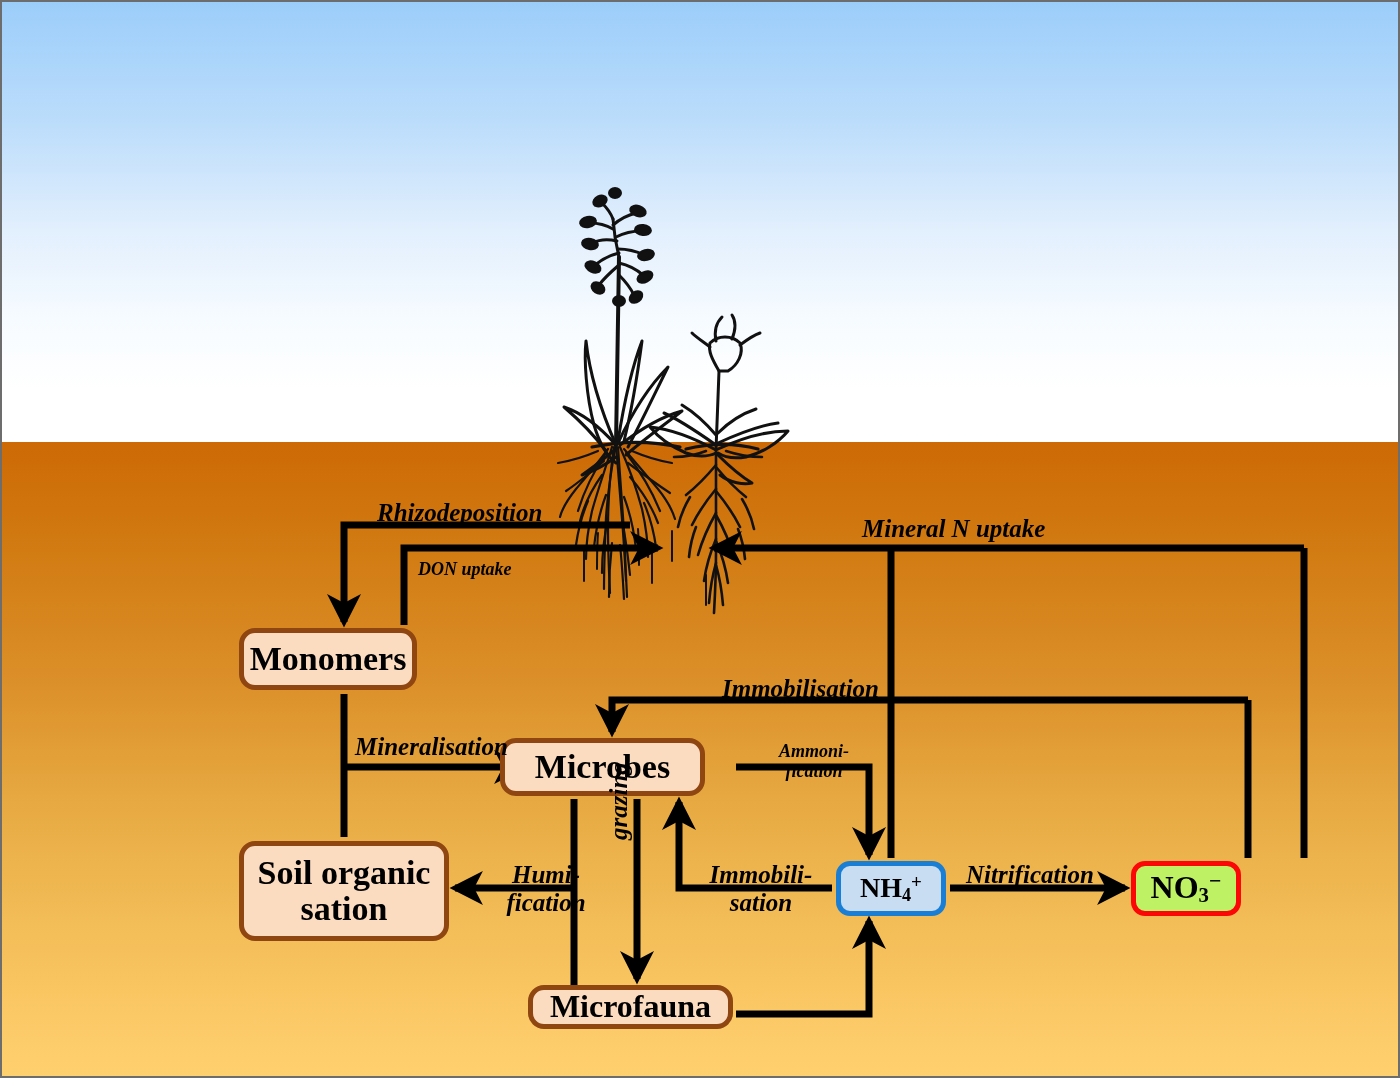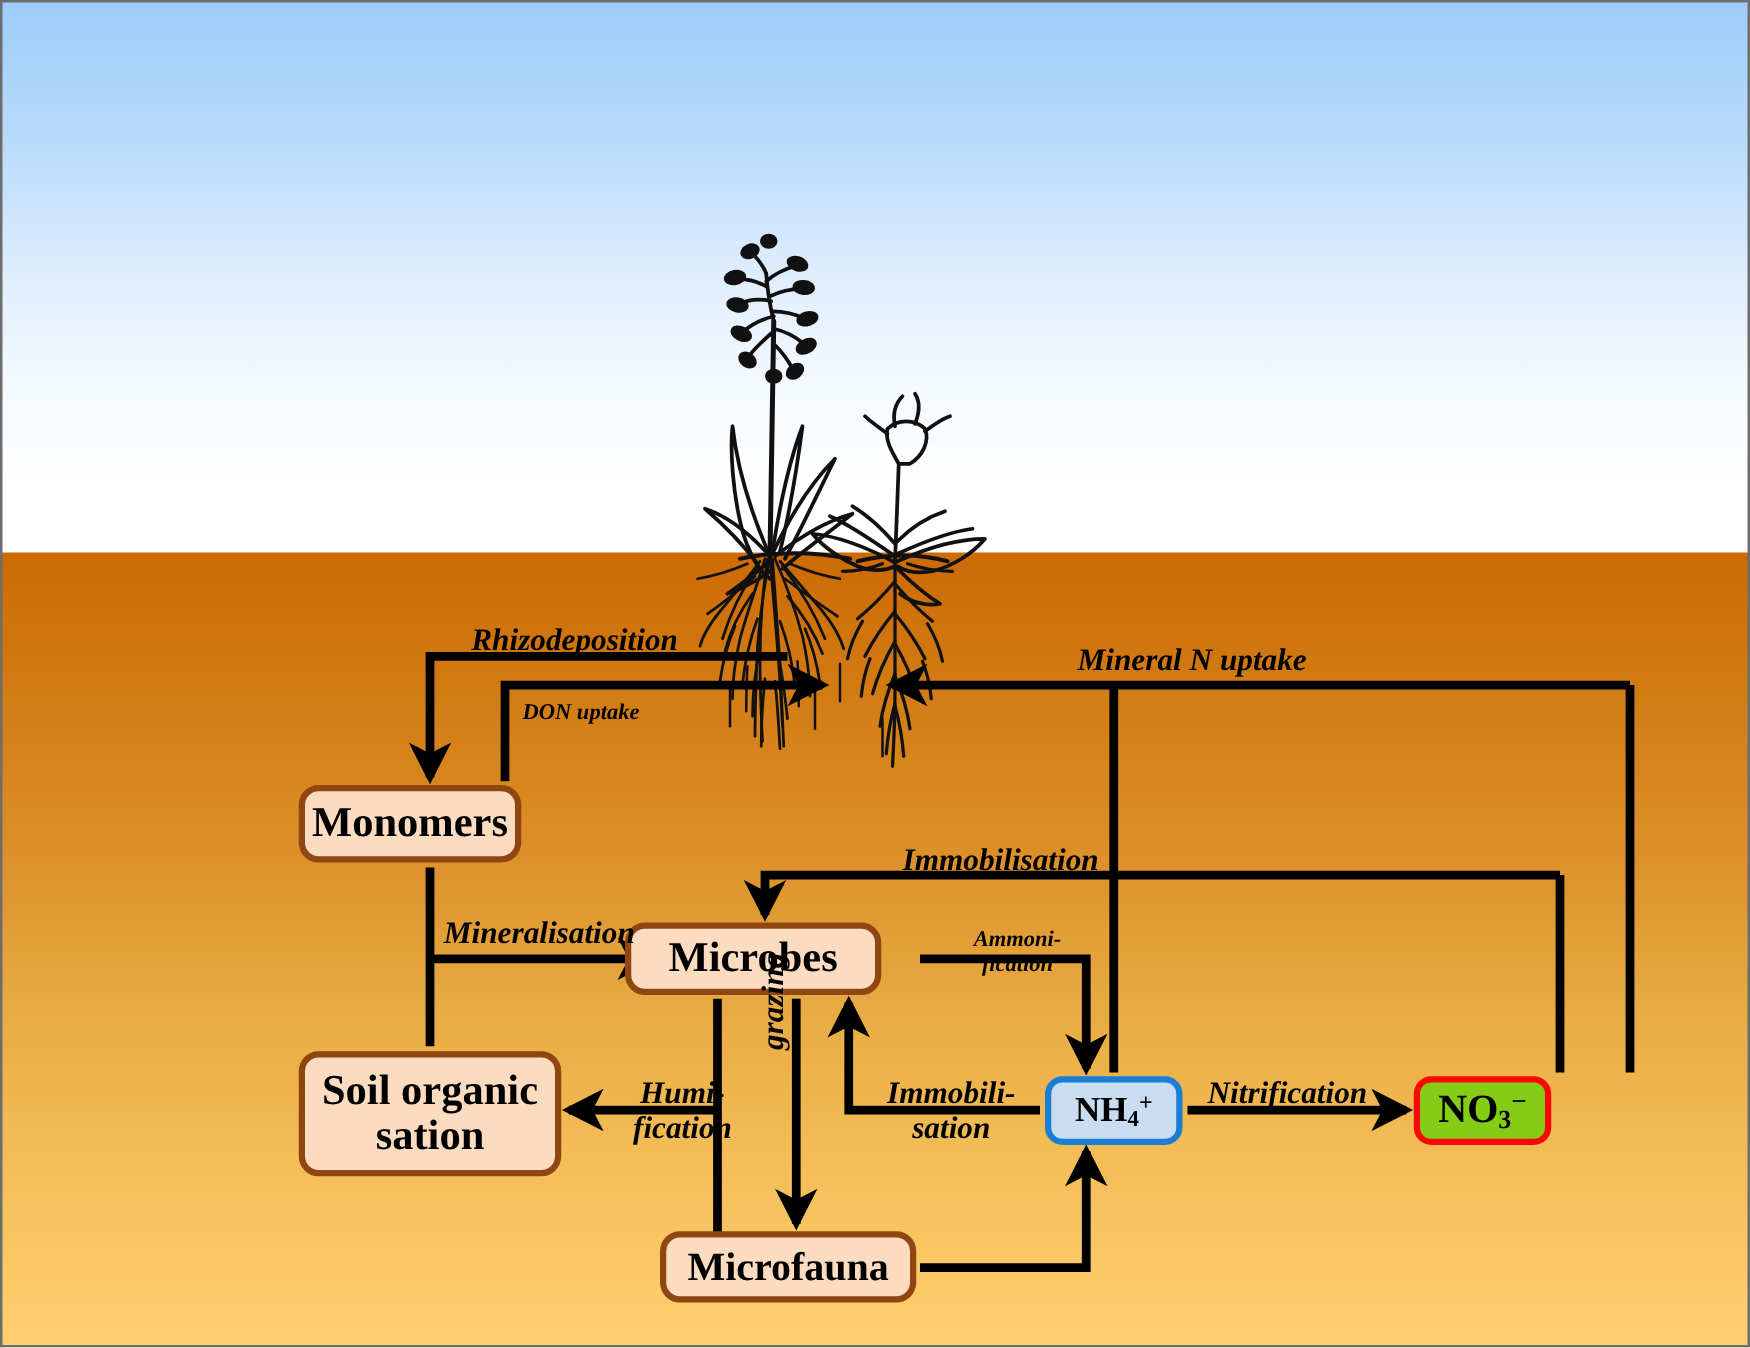--- a/index.html
+++ b/index.html
@@ -60,28 +60,28 @@
     background: #fbdcc0;
     border: 5px solid #8f4611;
     border-radius: 16px;
   }
   .node.ammonium {
     background: #c8dcf2;
     border: 5px solid #1a7fd4;
     border-radius: 14px;
   }
   .node.nitrate {
-    background: #84cc16;
+    background: #bef264;
     border: 5px solid #fc0707;
     border-radius: 14px;
   }
   #node-monomers   { left: 239px; top: 628px; width: 178px;  height: 62px;  font-size: 34px; }
   #node-som        { left: 239px; top: 841px; width: 210px;  height: 100px; font-size: 34px; }
   #node-microbes   { left: 500px; top: 738px; width: 205px;  height: 58px;  font-size: 34px; }
-  #node-microfauna { left: 528px; top: 985px; width: 205px;  height: 57px;  font-size: 32px; }
+  #node-microfauna { left: 528px; top: 985px; width: 205px;  height: 44px;  font-size: 32px; }
   #node-nh4        { left: 836px; top: 861px; width: 110px;  height: 55px;  font-size: 28px; }
   #node-no3        { left: 1131px;top: 861px; width: 110px;  height: 55px;  font-size: 32px; }
   .chem sub {
     font-size: 0.65em;
     vertical-align: -0.22em;
   }
   .chem sup {
     font-size: 0.68em;
     vertical-align: 0.45em;
   }

